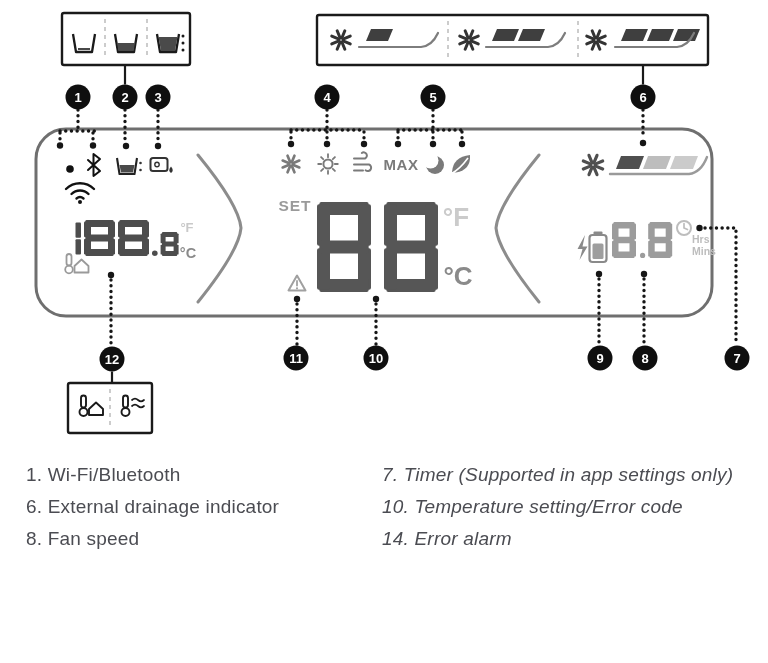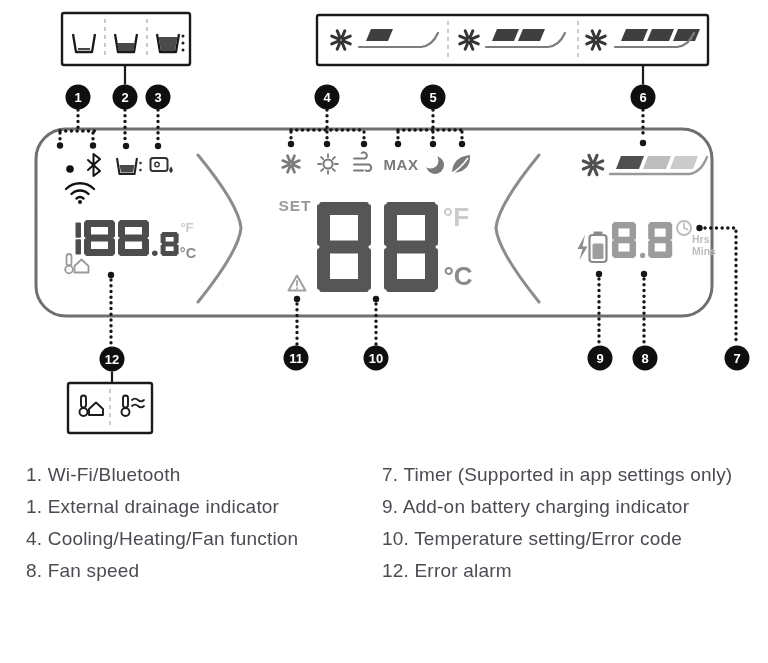--- a/index.html
+++ b/index.html
@@ -9,21 +9,21 @@
   svg text{font-family:"Liberation Sans",sans-serif;}
   .dotted{stroke:#161616;stroke-width:3.4;stroke-dasharray:0.1 5.6;stroke-linecap:round;fill:none;}
   .soliddot{fill:#161616;}
   .connector{stroke:#1a1a1a;stroke-width:2.2;fill:none;}
   .boxline{fill:#ffffff;stroke:#1a1a1a;stroke-width:2.4;}
   .dashsep{stroke:#c0c0c0;stroke-width:1.6;stroke-dasharray:4 4;}
   .callout-circle{fill:#0f0f0f;}
   .callout-num{fill:#ffffff;font-size:13px;font-weight:bold;text-anchor:middle;}
   .legend{display:flex;padding:3px 0 0 26px;}
   .legend .col1{width:356px;}
-  .legend .col2{flex:1;}
+  .legend .col2{flex:1;font-style:italic;}
   .legend .li{font-size:19px;color:#4b4c52;line-height:1;margin-bottom:13px;
               letter-spacing:0.2px;white-space:nowrap;}
 </style>
 </head>
 <body>
 
 <div class="page">
 
 <svg viewBox="0 0 768 462" width="768" height="462">
 
@@ -403,25 +403,23 @@
       <circle cx="125.5" cy="412" r="4" fill="none" stroke="#1a1a1a" stroke-width="1.9"></circle>
       <path d="M132,400 q3,-2.6 6,0 q3,2.6 6,0" fill="none" stroke="#1a1a1a" stroke-width="1.7" stroke-linecap="round"></path>
       <path d="M132,406 q3,-2.6 6,0 q3,2.6 6,0" fill="none" stroke="#1a1a1a" stroke-width="1.7" stroke-linecap="round"></path>
     </g>
   </g>
 </svg>
 
 <div class="legend">
   <div class="col1">
     <div class="li">1. Wi-Fi/Bluetooth</div>
-    <div class="li">1. External drainage indicator</div>
-    <div class="li">4. Cooling/Heating/Fan function</div>
+    <div class="li">6. External drainage indicator</div>
     <div class="li">8. Fan speed</div>
   </div>
   <div class="col2">
     <div class="li">7. Timer (Supported in app settings only)</div>
-    <div class="li">9. Add-on battery charging indicator</div>
     <div class="li">10. Temperature setting/Error code</div>
-    <div class="li">12. Error alarm</div>
+    <div class="li">14. Error alarm</div>
   </div>
 </div>
 
 </div>
 
 </body></html>

